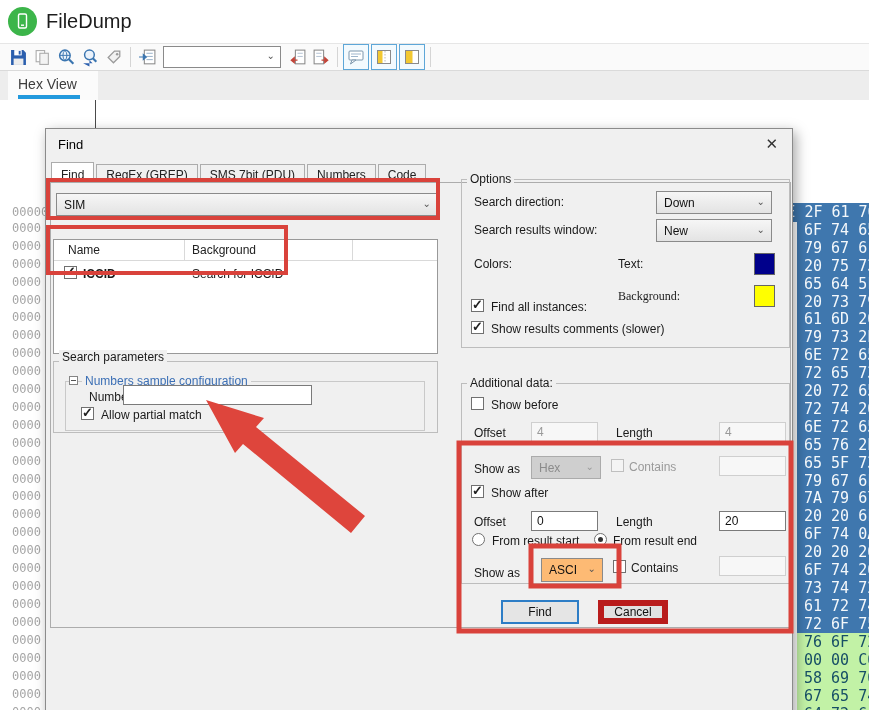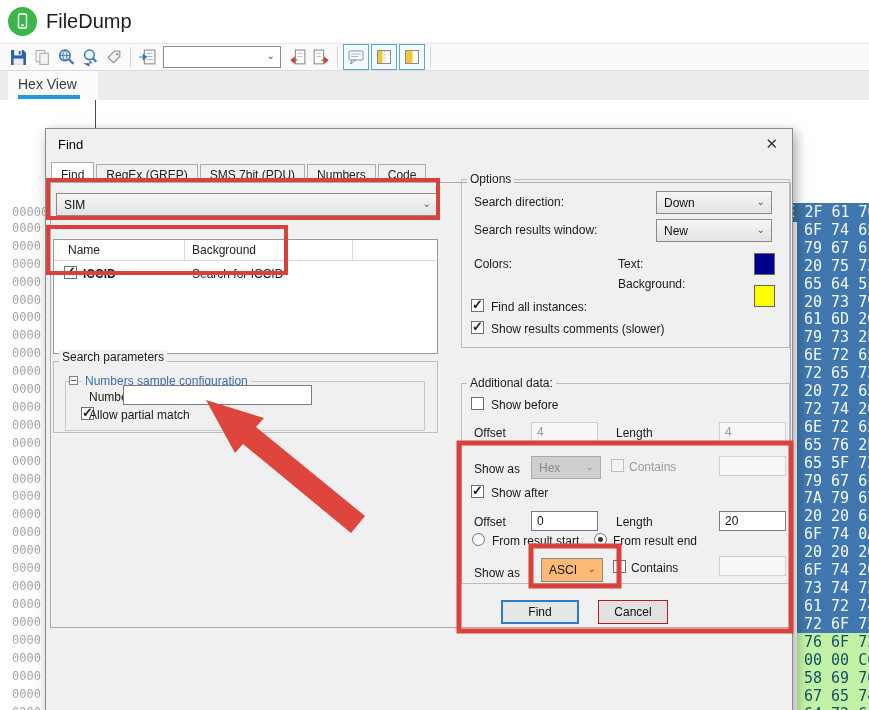--- a/index.html
+++ b/index.html
@@ -71,21 +71,21 @@
   .leg{position:absolute;font-size:12px;color:#1a1a1a;background:#F0F0F0;padding:0 3px;white-space:nowrap;}
 
   .cb{position:absolute;width:13px;height:13px;background:#fff;border:1px solid #707070;box-sizing:border-box;}
   .cb.on::after{content:"\2713";position:absolute;left:0px;top:-3px;font-size:13px;font-weight:bold;color:#222;}
   .cb.dis{border-color:#BFBFBF;background:#F4F4F4;}
   .radio{position:absolute;width:13px;height:13px;border-radius:50%;background:#fff;border:1px solid #707070;box-sizing:border-box;}
   .radio.on::after{content:"";position:absolute;left:3px;top:3px;width:5px;height:5px;border-radius:50%;background:#333;}
 
   .swatch{position:absolute;width:21px;height:22px;border:1px solid #666;box-sizing:border-box;}
 
-  .btn{position:absolute;background:#E1E1E1;border:1px solid #b91c1c;font-size:12px;color:#111;
+  .btn{position:absolute;background:#E1E1E1;border:6px solid #b91c1c;font-size:12px;color:#111;
        display:flex;align-items:center;justify-content:center;box-sizing:border-box;}
   .btn.default{border:2px solid #2D7DC6;background:#E5E5E5;}
 
   .minusbox{position:absolute;width:9px;height:9px;border:1px solid #848484;background:#fff;box-sizing:border-box;}
   .minusbox::after{content:"";position:absolute;left:1px;top:3px;width:5px;height:1px;background:#555;}
   .bluelink{color:#3B6FB5;}
 
   
   .ftable{position:absolute;left:7px;top:110px;width:385px;height:115px;background:#fff;border:1px solid #999;box-sizing:border-box;}
   .fth{position:absolute;top:0;height:20px;line-height:20px;font-size:12px;color:#222;}
@@ -333,38 +333,38 @@
     </div>
 
     <div class="grp" style="left:7px;top:232px;width:385px;height:72px;"></div>
     <span class="leg" style="left:13px;top:221px;">Search parameters</span>
     <div class="grp" style="left:19px;top:252px;width:360px;height:50px;border-color:#C9C9C9;"></div>
     <span class="minusbox" style="left:23px;top:247px;"></span>
     <span class="leg bluelink" style="left:36px;top:245px;">Numbers sample configuration</span>
     <span class="lbl" style="left:43px;top:261px;">Number:</span>
     <input class="inp" style="left: 77px; top: 256px; width: 189px; height: 20px;" value="">
     <span class="cb on" style="left:35px;top:278px;"></span>
-    <span class="lbl" style="left:43px;top:279px;">Allow partial match</span>
+    <span class="lbl" style="left:55px;top:279px;">Allow partial match</span>
 
     <div class="grp" style="left:415px;top:50px;width:329px;height:169px;"></div>
     <span class="leg" style="left:421px;top:43px;">Options</span>
     <span class="lbl" style="left:428px;top:66px;">Search direction:</span>
     <div class="combo" style="left:610px;top:62px;width:116px;height:23px;">
       <span class="val">Down</span>
       <span class="chev">⌄</span>
     </div>
     <span class="lbl" style="left:428px;top:94px;">Search results window:</span>
     <div class="combo" style="left:610px;top:90px;width:116px;height:23px;">
       <span class="val">New</span>
       <span class="chev">⌄</span>
     </div>
     <span class="lbl" style="left:428px;top:128px;">Colors:</span>
     <span class="lbl" style="left:572px;top:128px;text-align:center;">Text:</span>
     <span class="swatch" style="left:708px;top:124px;background:#00008B;"></span>
-    <span class="lbl" style="left:572px;top:148px;">Background:</span>
+    <span class="lbl" style="left:572px;top:160px;font-family:Liberation Serif, serif;">Background:</span>
     <span class="swatch" style="left:708px;top:156px;background:#FFFF00;"></span>
     <span class="cb on" style="left:425px;top:170px;"></span>
     <span class="lbl" style="left:445px;top:171px;">Find all instances:</span>
     <span class="cb on" style="left:425px;top:192px;"></span>
     <span class="lbl" style="left:445px;top:193px;">Show results comments (slower)</span>
 
     <div class="grp" style="left:415px;top:254px;width:329px;height:201px;"></div>
     <span class="leg" style="left:421px;top:247px;">Additional data:</span>
     <span class="cb" style="left:425px;top:268px;"></span>
     <span class="lbl" style="left:445px;top:269px;">Show before</span>

